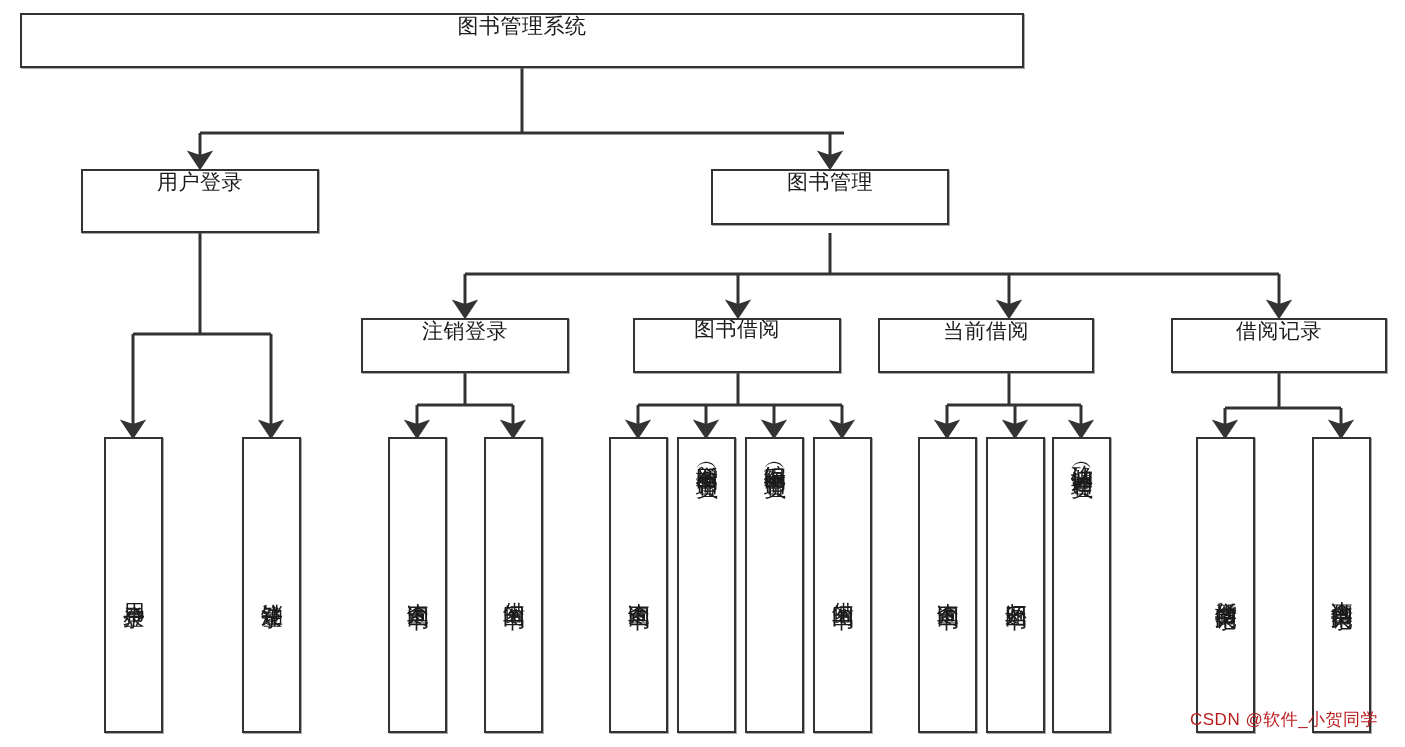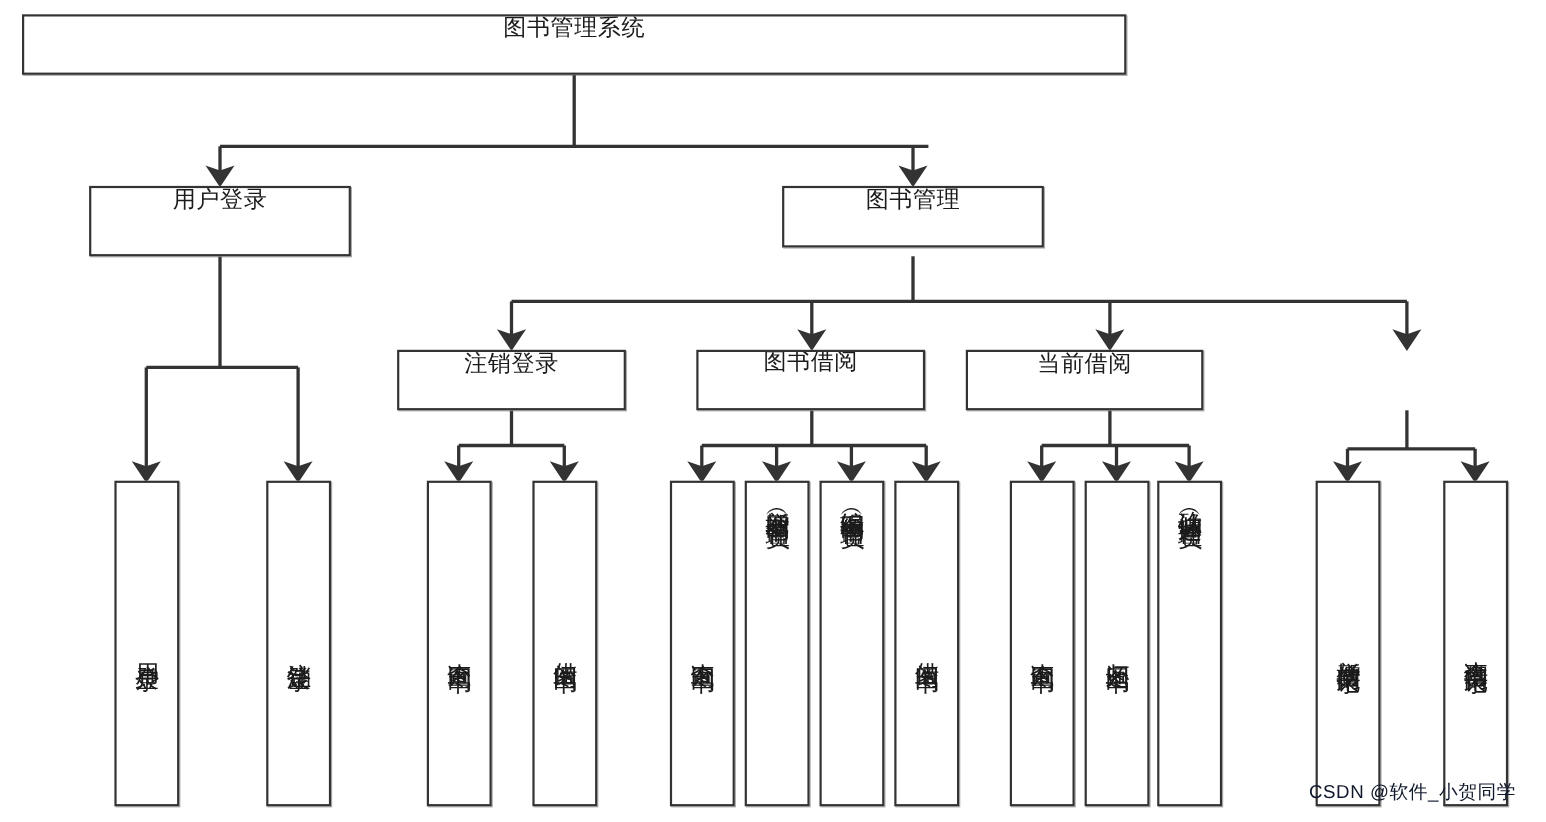--- a/index.html
+++ b/index.html
@@ -55,21 +55,21 @@
     line-height: 1.22;
     letter-spacing: 2px;
     white-space: nowrap;
     text-align: left;
   }
   .node-box.vertical.centered {
     align-items: center;
   }
   .watermark {
     position: absolute;
-    color: #0f172a;
+    color: #b91c1c;
     font-size: 17px;
     letter-spacing: 0.5px;
     white-space: nowrap;
     user-select: none;
   }
 </style>
 </head>
 <body>
 
 <div id="diagram-root">
@@ -149,20 +149,23 @@
 
   <div class="node-box" style="left:361px; top:318px; width:208px; height:55px;">
     <span class="node-label">注销登录</span>
   </div>
   <div class="node-box" style="left:633px; top:318px; width:208px; height:55px;font-family:Liberation Mono, monospace;">
     <span class="node-label">图书借阅</span>
   </div>
   <div class="node-box" style="left:878px; top:318px; width:216px; height:55px;">
     <span class="node-label">当前借阅</span>
   </div>
+  <div class="node-box" style="left:1171px; top:318px; width:216px; height:55px;">
+    <span class="node-label">借阅记录</span>
+  </div>
 
   <div class="node-box vertical centered" style="left:104px; top:437px; width:59px; height:296px;">
     <span class="node-label">用户登录</span>
   </div>
   <div class="node-box vertical centered" style="left:242px; top:437px; width:59px; height:296px;">
     <span class="node-label">注销登录</span>
   </div>
 
   <div class="node-box vertical centered" style="left:388px; top:437px; width:59px; height:296px;">
     <span class="node-label">查询图书</span>

